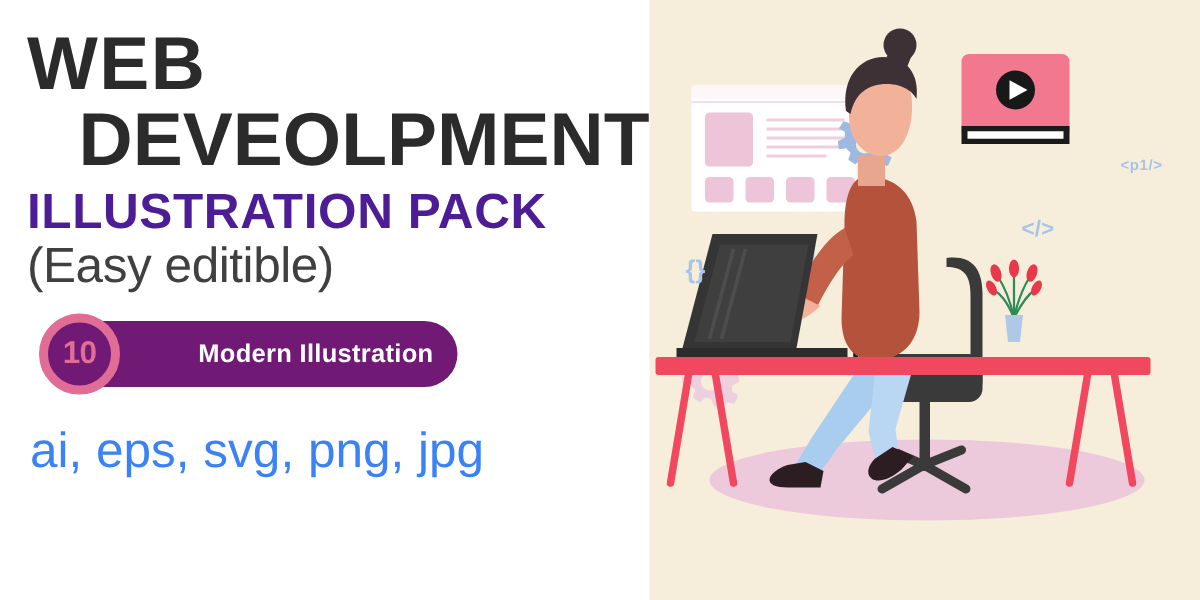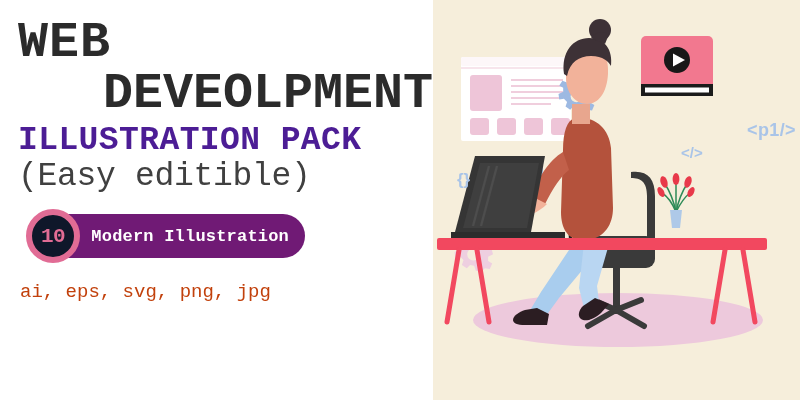--- a/index.html
+++ b/index.html
@@ -6,21 +6,21 @@
   body{
     width:800px;height:400px;overflow:hidden;
     font-family:"Liberation Sans","DejaVu Sans",sans-serif;
     background:#ffffff;
   }
   .poster{position:relative;width:800px;height:400px;display:flex;}
 
   
   .left-panel{
     position:relative;width:433px;height:400px;background:#ffffff;
-    box-sizing:border-box;padding:18px 0 16px 18px;font-family:Liberation Mono, monospace;
+    box-sizing:border-box;padding:18px 0 16px 18px;
   }
   .title-line{
     font-weight:bold;color:#2b2b2b;letter-spacing:-0.5px;
     line-height:0.98;margin:0;white-space:nowrap;
   }
   .title-web{font-size:50px;letter-spacing:1px;}
   .title-dev{font-size:50px;letter-spacing:0px;margin-top:2px;text-align:right;}
   .subtitle{
     font-size:33px;font-weight:bold;color:#4c1d95;letter-spacing:0.4px;
     margin:6px 0 0 0;white-space:nowrap;line-height:1;
@@ -36,29 +36,29 @@
     position:absolute;left:22px;top:5px;width:265px;height:44px;
     background:#701a75;border-radius:22px;
     display:flex;align-items:center;justify-content:flex-end;
     box-sizing:border-box;padding-right:16px;
   }
   .badge-pill span{
     color:#ffffff;font-size:17px;font-weight:bold;letter-spacing:0.2px;
   }
   .badge-circle{
     position:absolute;left:8px;top:0px;width:54px;height:54px;border-radius:50%;
-    background:#0f172a;border:6px solid #e16c95;box-sizing:border-box;
+    background:#701a75;border:6px solid #e16c95;box-sizing:border-box;
     display:flex;align-items:center;justify-content:center;z-index:2;
   }
   .badge-circle span{
     color:#e16c95;font-size:21px;font-weight:bold;letter-spacing:-0.5px;
   }
 
   .formats{
-    font-size:19px;color:#c2410c;font-weight:normal;letter-spacing:0px;
+    font-size:33px;color:#3b82f6;font-weight:normal;letter-spacing:0px;
     margin:18px 0 0 2px;white-space:nowrap;
   }
 
   
   .right-panel{
     position:relative;width:367px;height:400px;background:#f6eedb;overflow:hidden;
   }
   .right-panel svg{display:block;}
   .code-txt{
     position:absolute;color:#a9c4e8;font-weight:bold;
@@ -237,15 +237,15 @@
         </g>
       </g>
 
       <text id="svg-code-p1" x="58" y="251" font-size="13" font-weight="bold" fill="#a9c4e8" opacity="0"></text>
     </svg>
 
     <span class="code-txt" style="left:248px;top:144px;font-size:15px;">&lt;/&gt;</span>
 
     <span class="code-txt" style="left:24px;top:170px;font-size:17px;">{}</span>
 
-    <span class="code-txt" style="left:314px;top:120px;font-size:18px;letter-spacing:0.4px;">&lt;p1/&gt;</span>
+    <span class="code-txt" style="left:314px;top:105px;font-size:10px;letter-spacing:0.4px;">&lt;p1/&gt;</span>
   </div>
 </div>
 
 </body></html>

